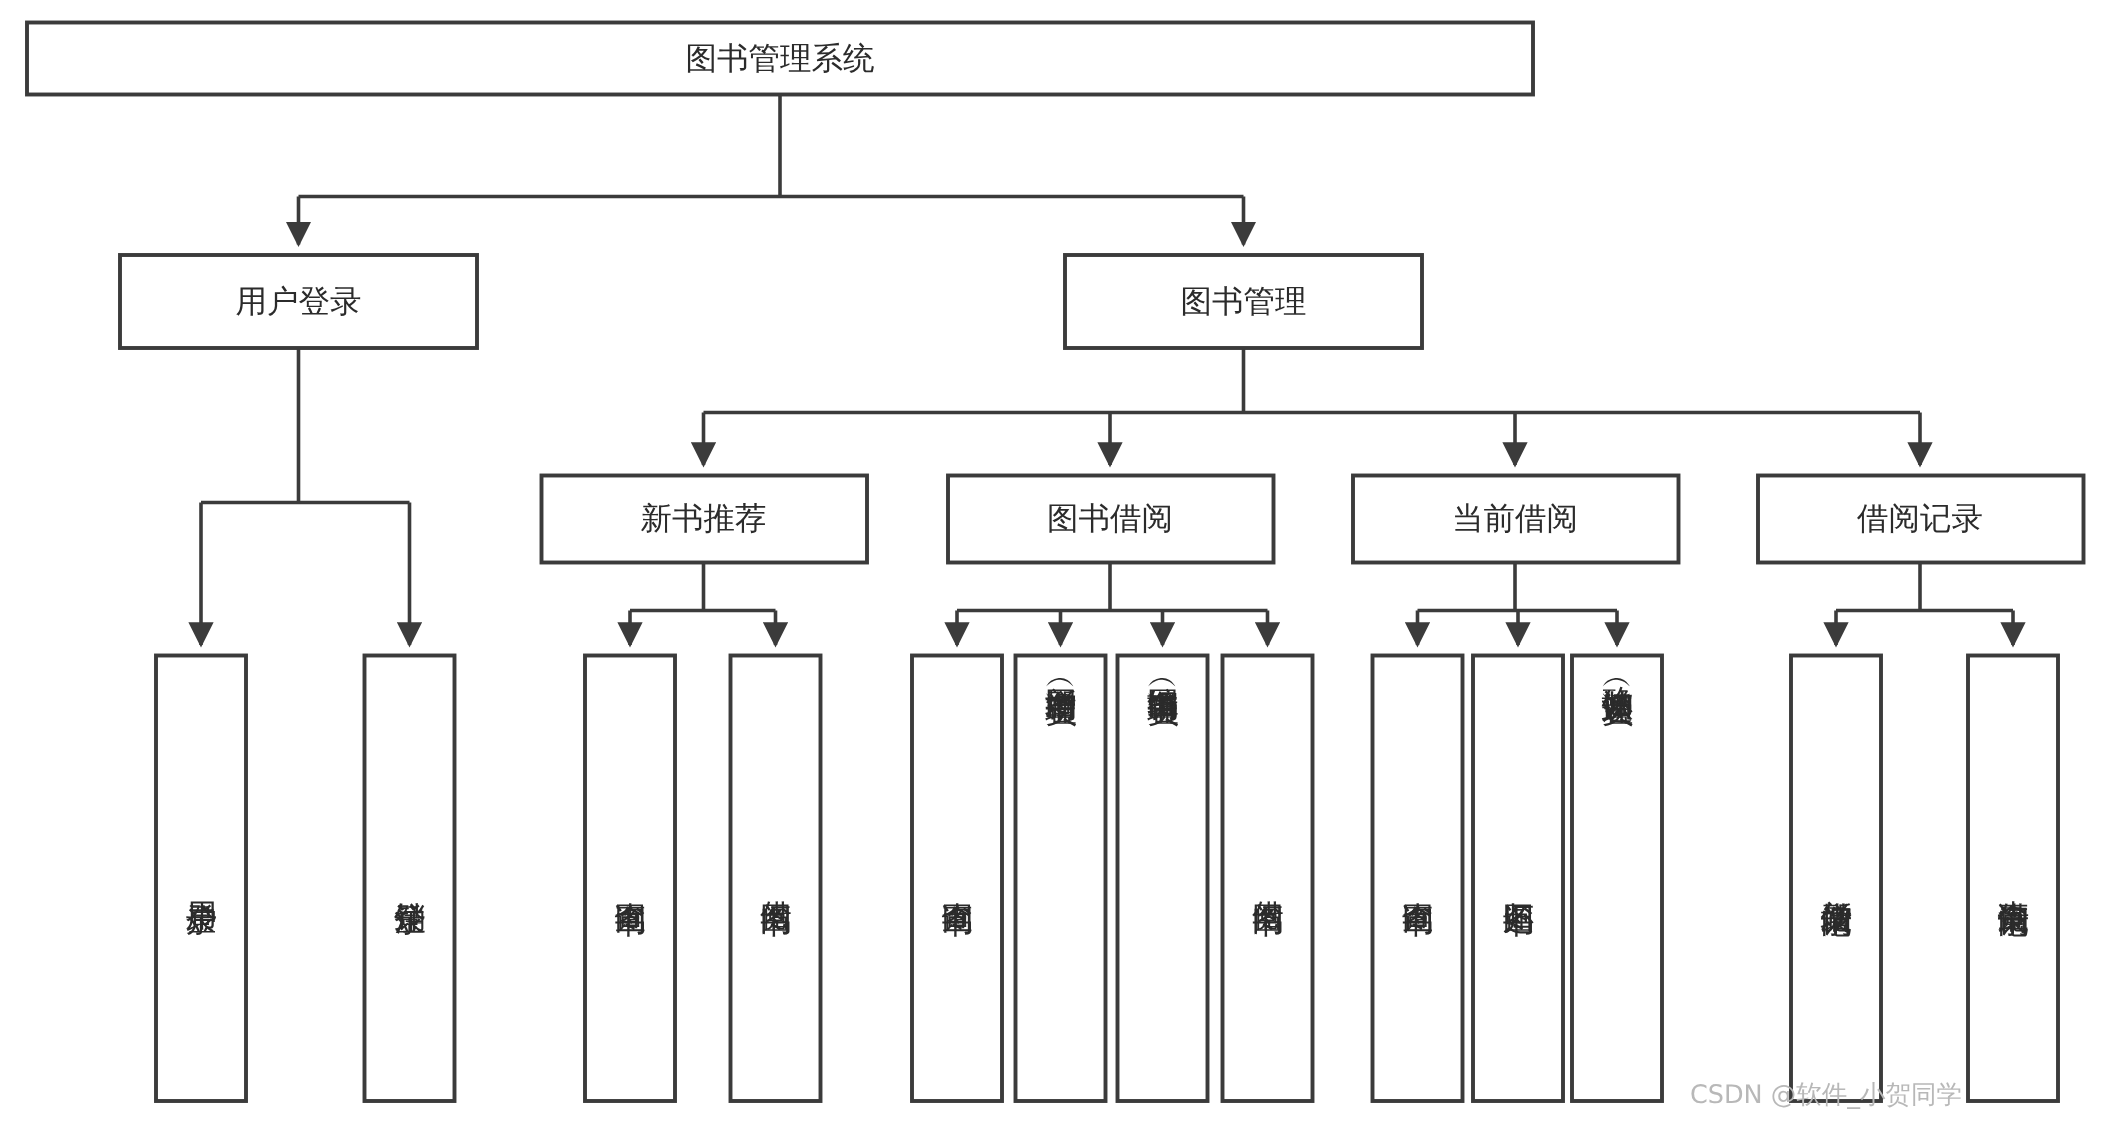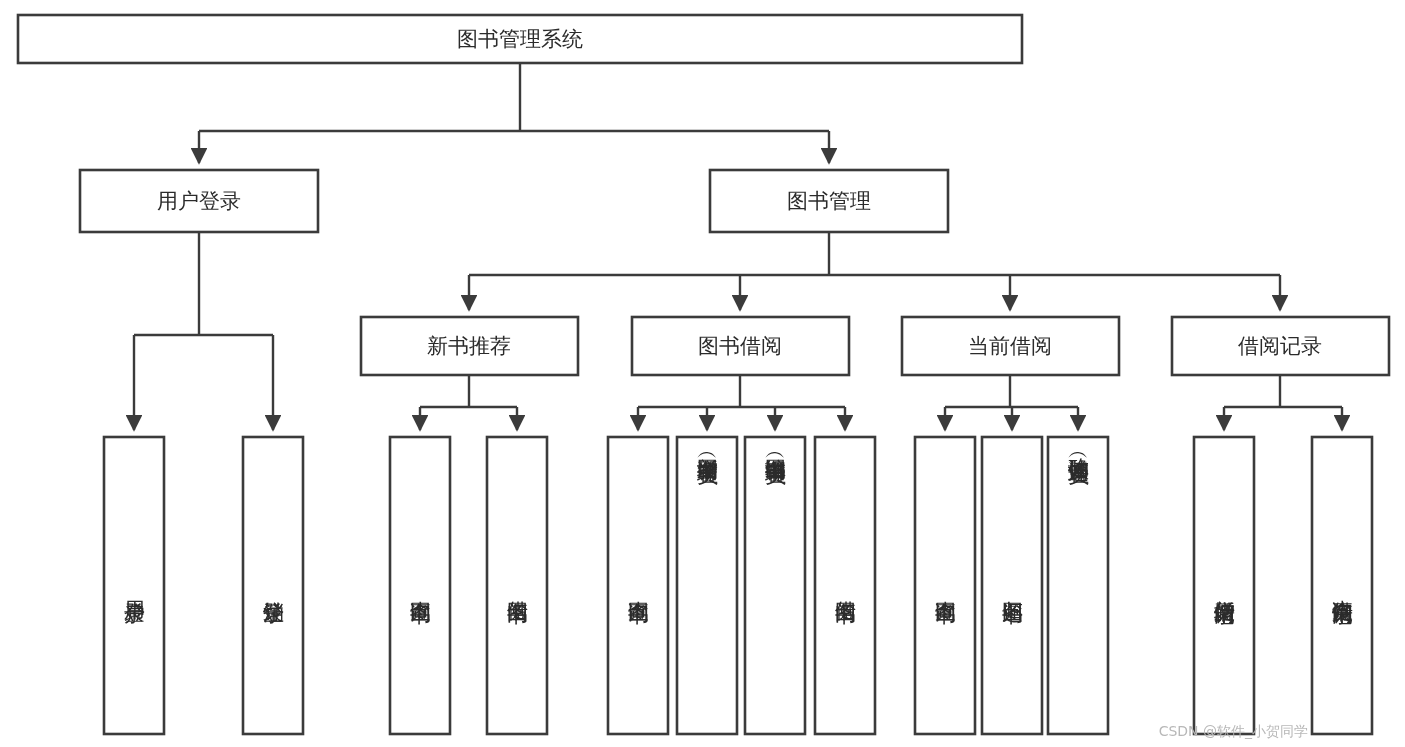--- a/index.html
+++ b/index.html
@@ -68,21 +68,21 @@
     color: #2b2b2b;
     letter-spacing: 1px;
     white-space: nowrap;
     text-align: center;
   }
   #watermark {
     position: absolute;
     right: 8px;
     bottom: 6px;
     font-family: "DejaVu Sans", "Liberation Sans", sans-serif;
-    font-size: 14px;
+    font-size: 17px;
     color: #b8b8b8;
     white-space: nowrap;
     pointer-events: none;
   }
 </style>
 </head>
 <body>
 
 <div id="diagram-root">
 

